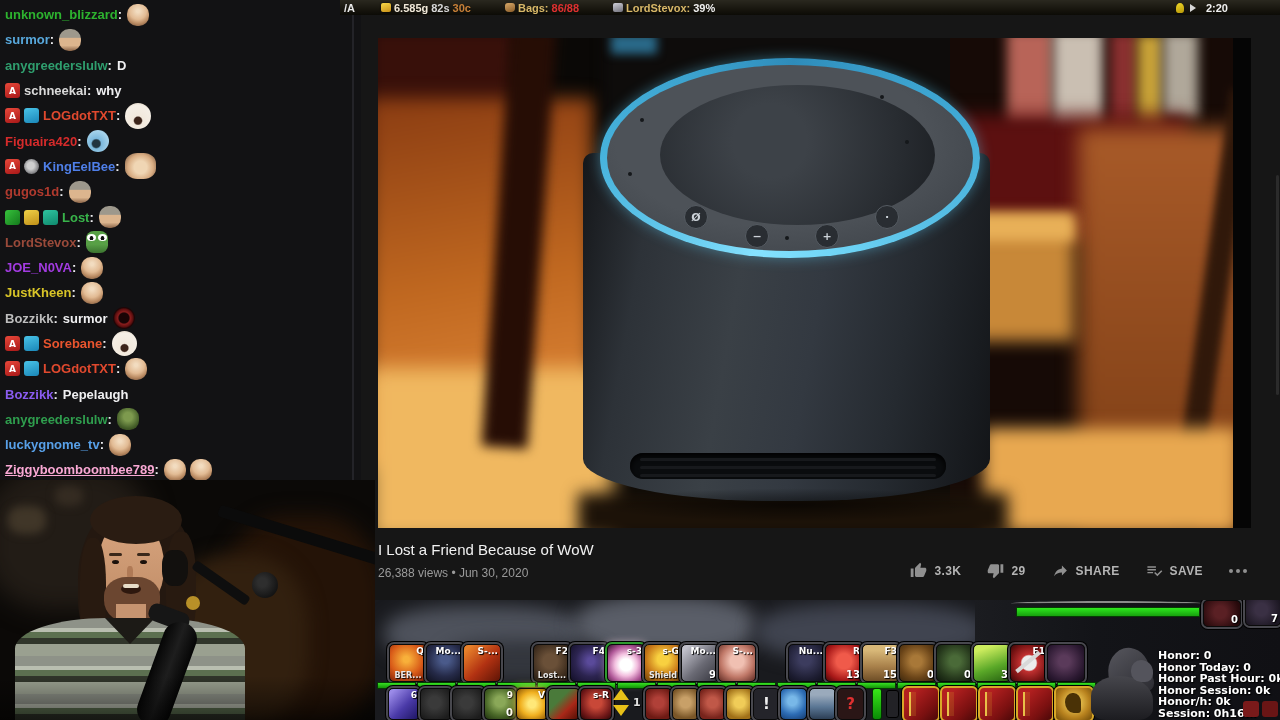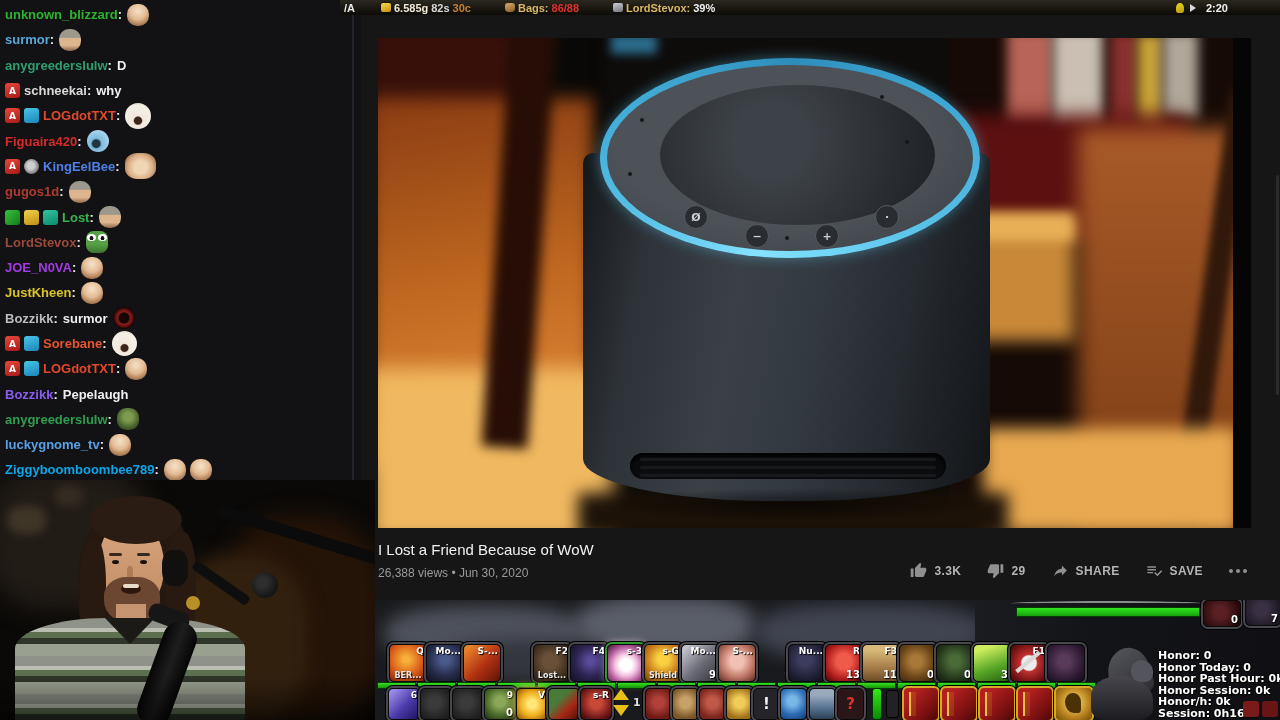--- a/index.html
+++ b/index.html
@@ -233,21 +233,21 @@
       <span class="cu" style="color: rgb(47, 158, 78);">anygreederslulw</span>
         <span class="colon">:</span>
       <span class="em em-orc"></span>
     </div>
     <div class="chat-line">
       <span class="cu" style="color: rgb(88, 160, 232);">luckygnome_tv</span>
         <span class="colon">:</span>
       <span class="em em-head"></span>
     </div>
     <div class="chat-line">
-      <span class="cu" style="color: #0ea5e9;">Ziggyboomboombee789</span>
+      <span class="cu" style="color: #f9a8d4; text-decoration: underline;">Ziggyboomboombee789</span>
         <span class="colon">:</span>
       <span class="em em-head"></span>
       <span class="em em-head"></span>
     </div>
     <div class="scrollline"></div>
   </div>
 
   <div id="topbar">
     <span class="seg" style="margin-left:4px;">
       <span>/A</span>
@@ -409,21 +409,21 @@
       </div>
     <div class="slot sk-navy" style="left:413px;top:44px;width:36px;height:36px;">
         <span class="kb">Nu...</span>
       </div>
     <div class="slot sk-heart" style="left:450px;top:44px;width:36px;height:36px;">
         <span class="kb">R</span>
         <span class="cnt">13</span>
       </div>
     <div class="slot sk-cup" style="left:487px;top:44px;width:36px;height:36px;">
         <span class="kb">F3</span>
-        <span class="cnt">11</span>
+        <span class="cnt">15</span>
       </div>
     <div class="slot sk-brown0" style="left:524px;top:44px;width:36px;height:36px;">
         <span class="cnt">0</span>
       </div>
     <div class="slot sk-dgreen" style="left:561px;top:44px;width:36px;height:36px;">
         <span class="cnt">0</span>
       </div>
     <div class="slot sk-vial" style="left:598px;top:44px;width:36px;height:36px;">
         <span class="cnt">3</span>
       </div>

